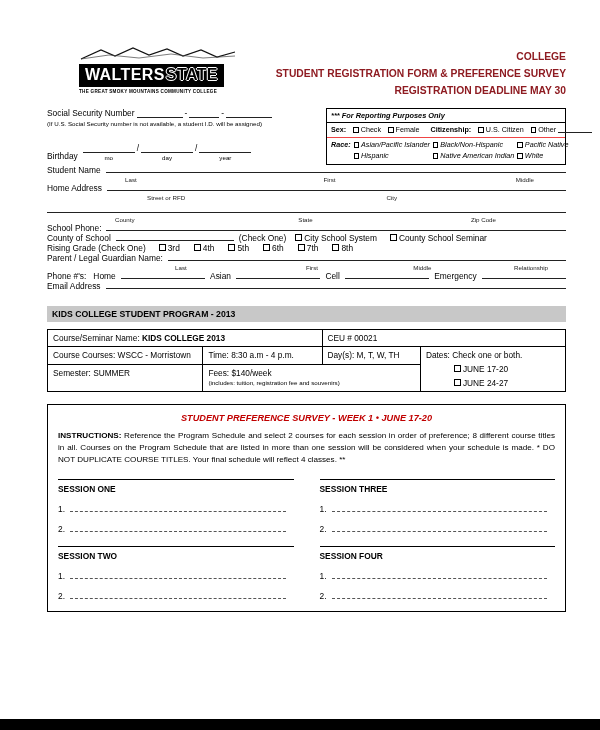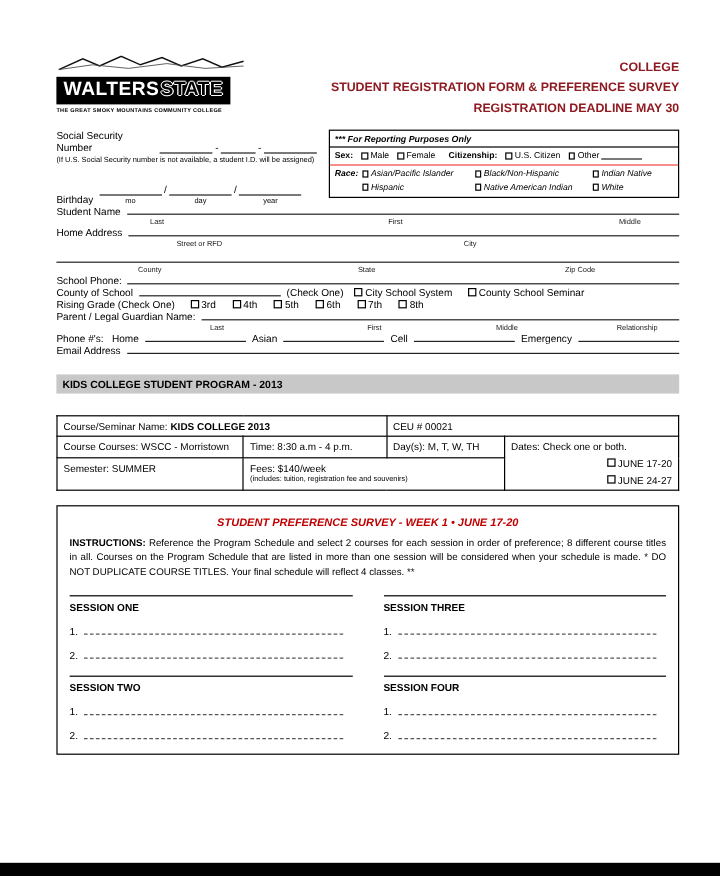--- a/index.html
+++ b/index.html
@@ -3,21 +3,21 @@
 <meta charset="utf-8">
 <style>
   * { box-sizing: border-box; margin: 0; padding: 0; }
   html,body { background:#e9e9e9; }
   body { font-family: "Liberation Sans", sans-serif; color:#000; }
   .page { position:relative; width:600px; height:730px; background:#fff; margin:0 auto;
           padding:46px 34px 0 47px; overflow:hidden; }
 
   
   .header { display:flex; justify-content:space-between; align-items:flex-start; }
-  .logo { width:168px; }
+  .logo { width:168px;margin-left:32px; }
   .logo-bar { background:#000; padding:2px 6px 3px; display:flex; align-items:baseline; width:fit-content; }
   .lw { color:#fff; font-weight:bold; font-size:16px; letter-spacing:.4px; }
   .ls { color:#000; font-weight:bold; font-size:16px; margin-left:1px; letter-spacing:.4px;
         text-shadow:-1px 0 #fff,1px 0 #fff,0 -1px #fff,0 1px #fff; }
   .logo-tag { font-size:4.6px; font-weight:bold; letter-spacing:.28px; margin-top:2px; white-space:nowrap; }
   .hdr-title { text-align:right; font-weight:bold; font-size:10.3px; color:#8e1b21; line-height:1.65; padding-top:3px; }
 
   
   .sbar { background:#c8c8c8; font-weight:bold; font-size:8.7px; padding:3px 5px; margin-top:11px; }
 
@@ -31,32 +31,32 @@
 
   
   .info-top { display:flex; gap:10px; margin-top:8px; align-items:flex-start; }
   .info-left { flex:1; }
   .ssn-row { display:flex; align-items:flex-end; font-size:8.4px; gap:2px; }
   .note { font-size:6.2px; margin-top:2px; }
   .bday-row { display:flex; align-items:flex-end; font-size:8.4px; margin-top:16px; }
   .bcol { display:flex; flex-direction:column; align-items:center; margin:0 1px; }
   .unit { font-size:6.2px; margin-top:1px; }
 
-  .rep { border:1px solid #000; width:292px; flex:none; font-size:7.2px; }
+  .rep { border:1px solid #000; width:240px; flex:none; font-size:7.2px; }
   .rep-title { font-style:italic; font-weight:bold; font-size:7.4px; padding:2px 4px; }
   .rep-sex { display:flex; gap:7px; padding:2.5px 4px; border-top:1px solid #000; align-items:center; flex-wrap:nowrap; }
   .rep-race { display:flex; padding:2.5px 4px 3.5px; border-top:1px solid #ef4444;font-style:italic; }
   .race-grid { display:grid; grid-template-columns:1.15fr 1.2fr .85fr; gap:2px 3px; flex:1; margin-left:3px; }
   .blb { font-weight:bold; }
 
   
-  table { width:100%; border-collapse:collapse; margin-top:18px;padding-left:47px; }
+  table { width:100%; border-collapse:collapse; margin-top:7px;padding-left:47px; }
   td { border:1px solid #000; padding:3px 5px; font-size:8.3px; vertical-align:top; }
   .fees-note { font-size:6.2px; margin-top:1px; }
-  .dates-opts { margin:4px 0 0 28px; display:flex; flex-direction:column; gap:4px;align-items:flex-end; }
+  .dates-opts { margin:4px 0 0 28px; display:flex; flex-direction:column; gap:4px; }
 
   
   .survey { border:1px solid #000; margin-top:12px; padding:8px 10px 10px; }
   .sv-title { text-align:center; color:#c00000; font-weight:bold; font-style:italic; font-size:9.2px; }
   .sv-instr { font-size:8.1px; line-height:1.5; margin-top:7px; text-align:justify; }
   .sv-grid { display:grid; grid-template-columns:1fr 1fr; column-gap:26px; row-gap:12px; margin-top:13px; }
   .sess-name { font-weight:bold; font-size:8.4px; }
   .sess { border-top:1px solid #000; padding-top:4px; }
   .sline { display:flex; align-items:flex-end; gap:5px; font-size:8.4px; margin-top:10px; }
   .sdash { flex:1; border-bottom:1px dashed #555; margin:0 8px 2px 0; height:1px; }
@@ -124,21 +124,21 @@
         </span>
       </div>
     </div>
 
     <div class="rep">
       <div class="rep-title">*** For Reporting Purposes Only</div>
       <div class="rep-sex">
         <span class="blb">Sex:</span>
         <span class="opt">
             <span class="cb"></span>
-            <span>Male</span>
+            <span>Check</span>
           </span>
         <span class="opt">
             <span class="cb"></span>
             <span>Female</span>
           </span>
         <span class="blb" style="margin-left:4px">Citizenship:</span>
         <span class="opt">
             <span class="cb"></span>
             <span>U.S. Citizen</span>
           </span>
@@ -154,21 +154,21 @@
           <span class="opt">
               <span class="cb"></span>
               <span>Asian/Pacific Islander</span>
             </span>
           <span class="opt">
               <span class="cb"></span>
               <span>Black/Non-Hispanic</span>
             </span>
           <span class="opt">
               <span class="cb"></span>
-              <span>Indian Native</span>
+              <span>Pacific Native</span>
             </span>
           <span class="opt">
               <span class="cb"></span>
               <span>Hispanic</span>
             </span>
           <span class="opt">
               <span class="cb"></span>
               <span>Native American Indian</span>
             </span>
           <span class="opt">

